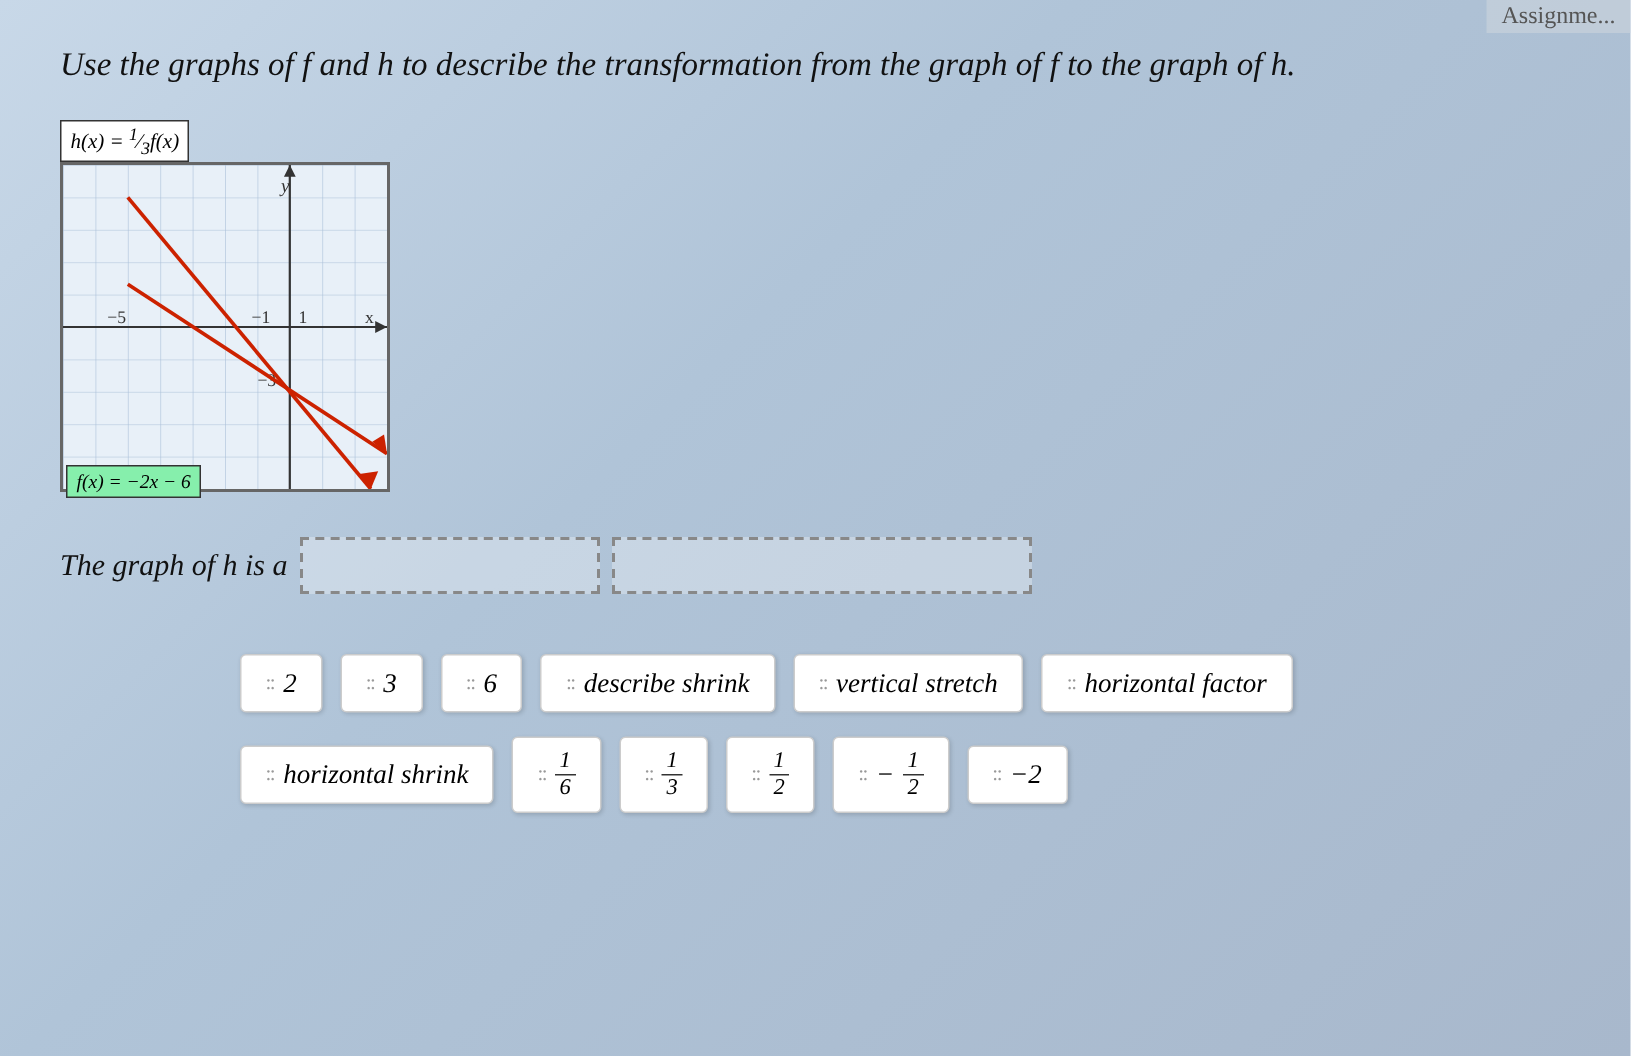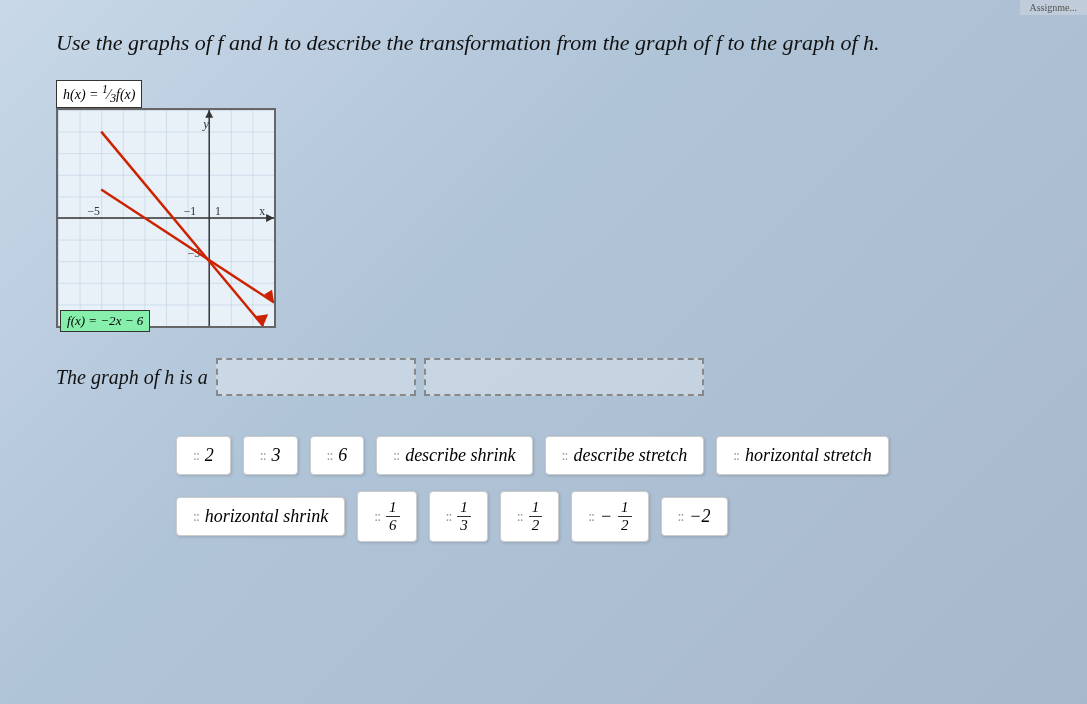--- a/index.html
+++ b/index.html
@@ -20,21 +20,21 @@
       background: rgba(200,210,220,0.7);
       padding: 2px 10px;
       font-size: 12px;
       color: #333;
       display: flex;
       align-items: center;
       gap: 6px;
     }
 
     .main-content {
-      padding: 30px 40px 20px 56px;
+      padding: 30px 40px 20px 40px;
     }
 
     .question-text {
       font-size: 22px;
       color: #111;
       margin-bottom: 22px;
       font-style: italic;
     }
 
     .question-text .var {
@@ -165,21 +165,21 @@
       padding: 0 3px 1px 3px;
       font-size: 15px;
     }
 
     .fraction .den {
       padding: 1px 3px 0 3px;
       font-size: 15px;
     }
 
     .assignments-badge {
-      font-size: 10px;
+      font-size: 16px;
       color: #555;
     }
   </style>
 </head>
 <body>
 
 <div class="top-bar">
   <span class="assignments-badge">Assignme...</span>
 </div>
 
@@ -254,25 +254,25 @@
       <div class="drag-item">
         <span class="drag-handle">::</span>
         <span>6</span>
       </div>
       <div class="drag-item">
         <span class="drag-handle">::</span>
         <span>describe shrink</span>
       </div>
       <div class="drag-item">
         <span class="drag-handle">::</span>
-        <span>describe stretch</span>
-      </div>
-      <div class="drag-item">
-        <span class="drag-handle">::</span>
-        <span>horizontal stretch</span>
+        <span>vertical stretch</span>
+      </div>
+      <div class="drag-item">
+        <span class="drag-handle">::</span>
+        <span>horizontal factor</span>
       </div>
     </div>
     <div class="drag-row">
       <div class="drag-item">
         <span class="drag-handle">::</span>
         <span>horizontal shrink</span>
       </div>
       <div class="drag-item">
         <span class="drag-handle">::</span>
         <span class="fraction">

